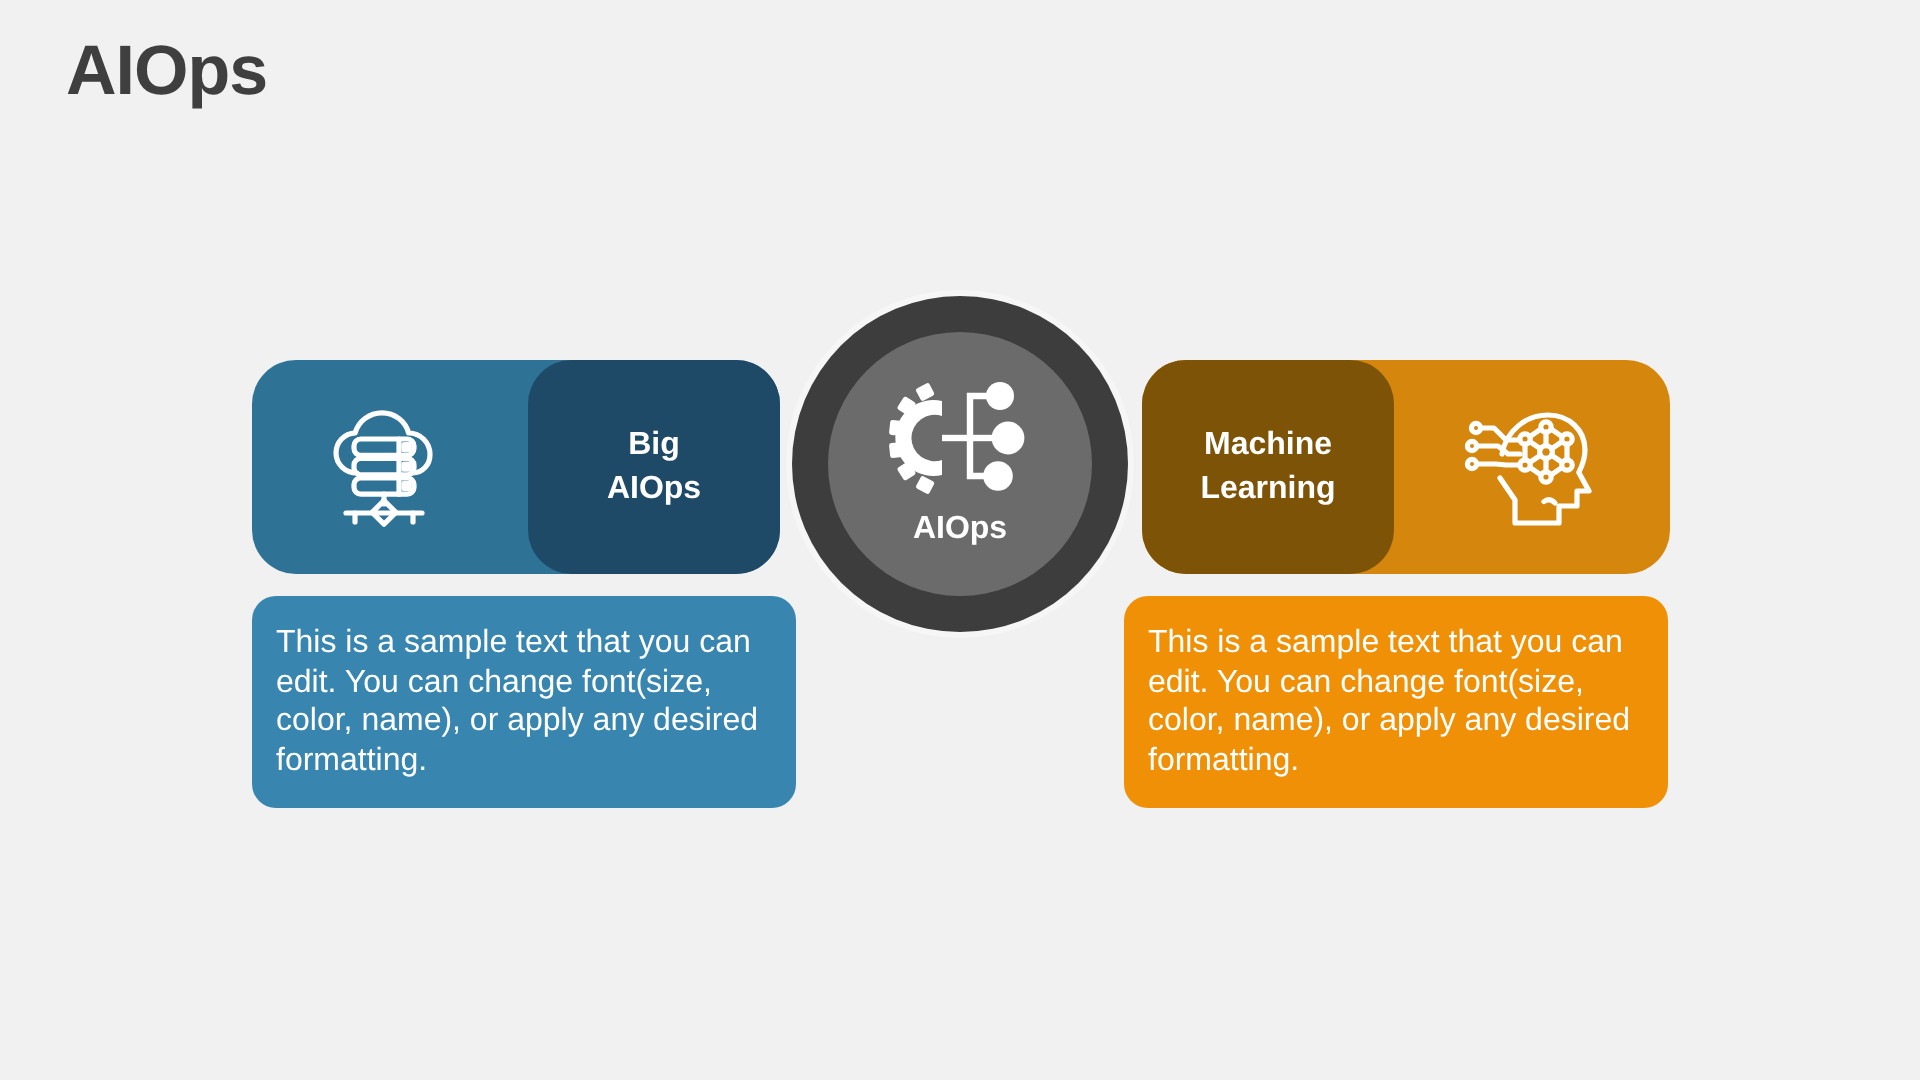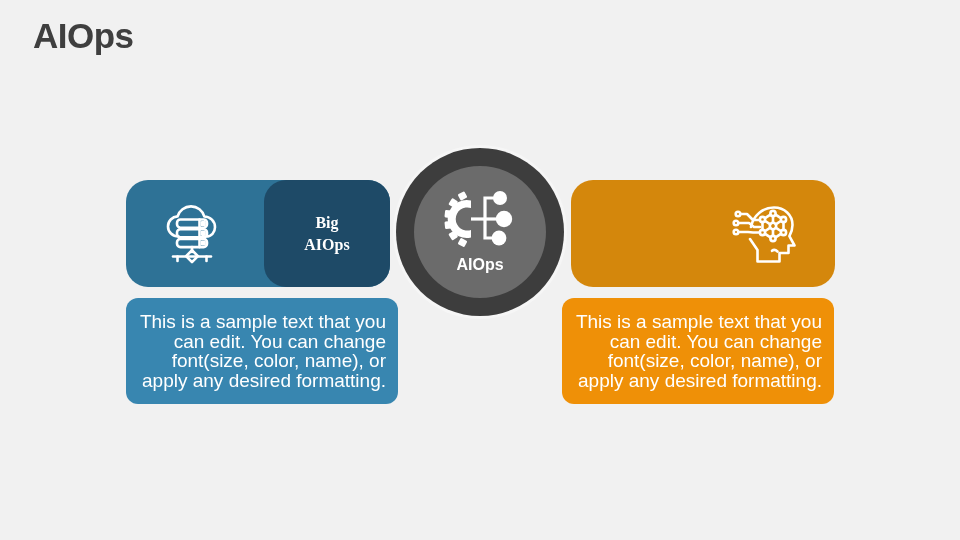--- a/index.html
+++ b/index.html
@@ -56,21 +56,20 @@
   .pill-overlay {
     position: absolute;
     top: 0;
     height: 107px;
     width: 126px;
   }
   #pill-left .pill-overlay {
     right: 0;
     background: #1e4a67;
     border-radius: 22px 22px 22px 22px;
-    font-family: Liberation Serif, serif;
   }
   #pill-right .pill-overlay {
     left: 0;
     background: #7d5307;
     border-radius: 22px;
   }
 
   .pill-label {
     position: absolute;
     top: 50%;
@@ -146,23 +145,23 @@
   #card-left {
     left: 126px;
     background: #3886b0;
   }
   #card-right {
     left: 562px;
     background: #ef9007;
   }
   .card-text {
     color: #ffffff;
-    font-size: 19px;
+    font-size: 16px;
     line-height: 19.5px;
-    text-align: right;
+    text-align: left;
   }
 </style>
 </head>
 <body>
 
 <div id="slide">
 
   <div id="page-title">AIOps</div>
 
   <div class="pill" id="pill-left">
@@ -225,20 +224,26 @@
 
         <circle cx="9" cy="16" r="2.3"></circle>
         <circle cx="7" cy="25" r="2.3"></circle>
         <circle cx="7" cy="34" r="2.3"></circle>
         <path d="M11.3 16 L18 16 L24 22 L30.9 22"></path>
         <path d="M9.3 25 L20 25 L25 29 L31 29"></path>
         <path d="M9.3 34 L19 34 L24 34.5 L30.9 34.5"></path>
       </svg>
     </span>
 
+    <div class="pill-overlay">
+      <div class="pill-label">
+        <span>Machine</span><br>
+        <span>Learning</span>
+      </div>
+    </div>
   </div>
 
   <div id="center-node">
     <div id="center-inner">
       <span id="center-icon">
         <svg viewBox="0 0 72 62" width="72" height="62" fill="none" stroke="#ffffff">
 
           <path d="M27 12.5 A19 19 0 1 0 27 49.5 L27 42 A11.6 11.6 0 1 1 27 20 Z" fill="#ffffff" stroke="none"></path>
           <g fill="#ffffff" stroke="none">
             <rect x="14.8" y="4.5" width="7.5" height="7" rx="1.2" transform="rotate(-28 18.5 8)"></rect>

